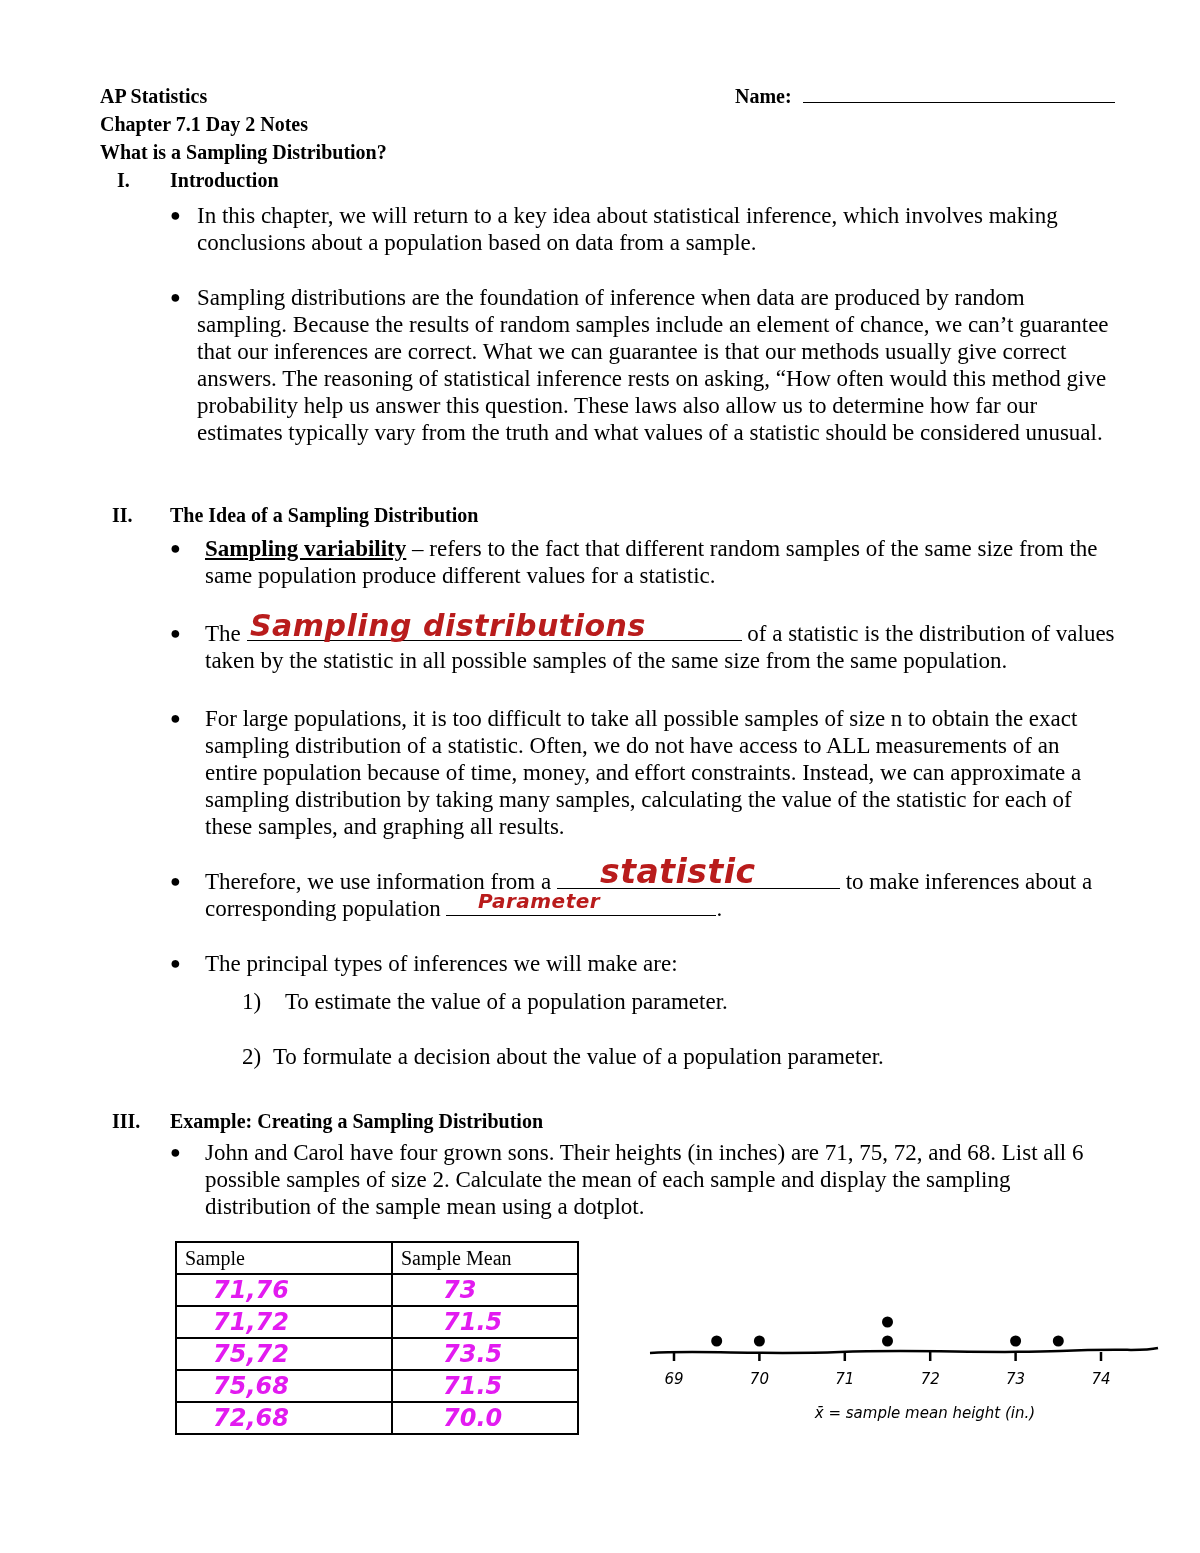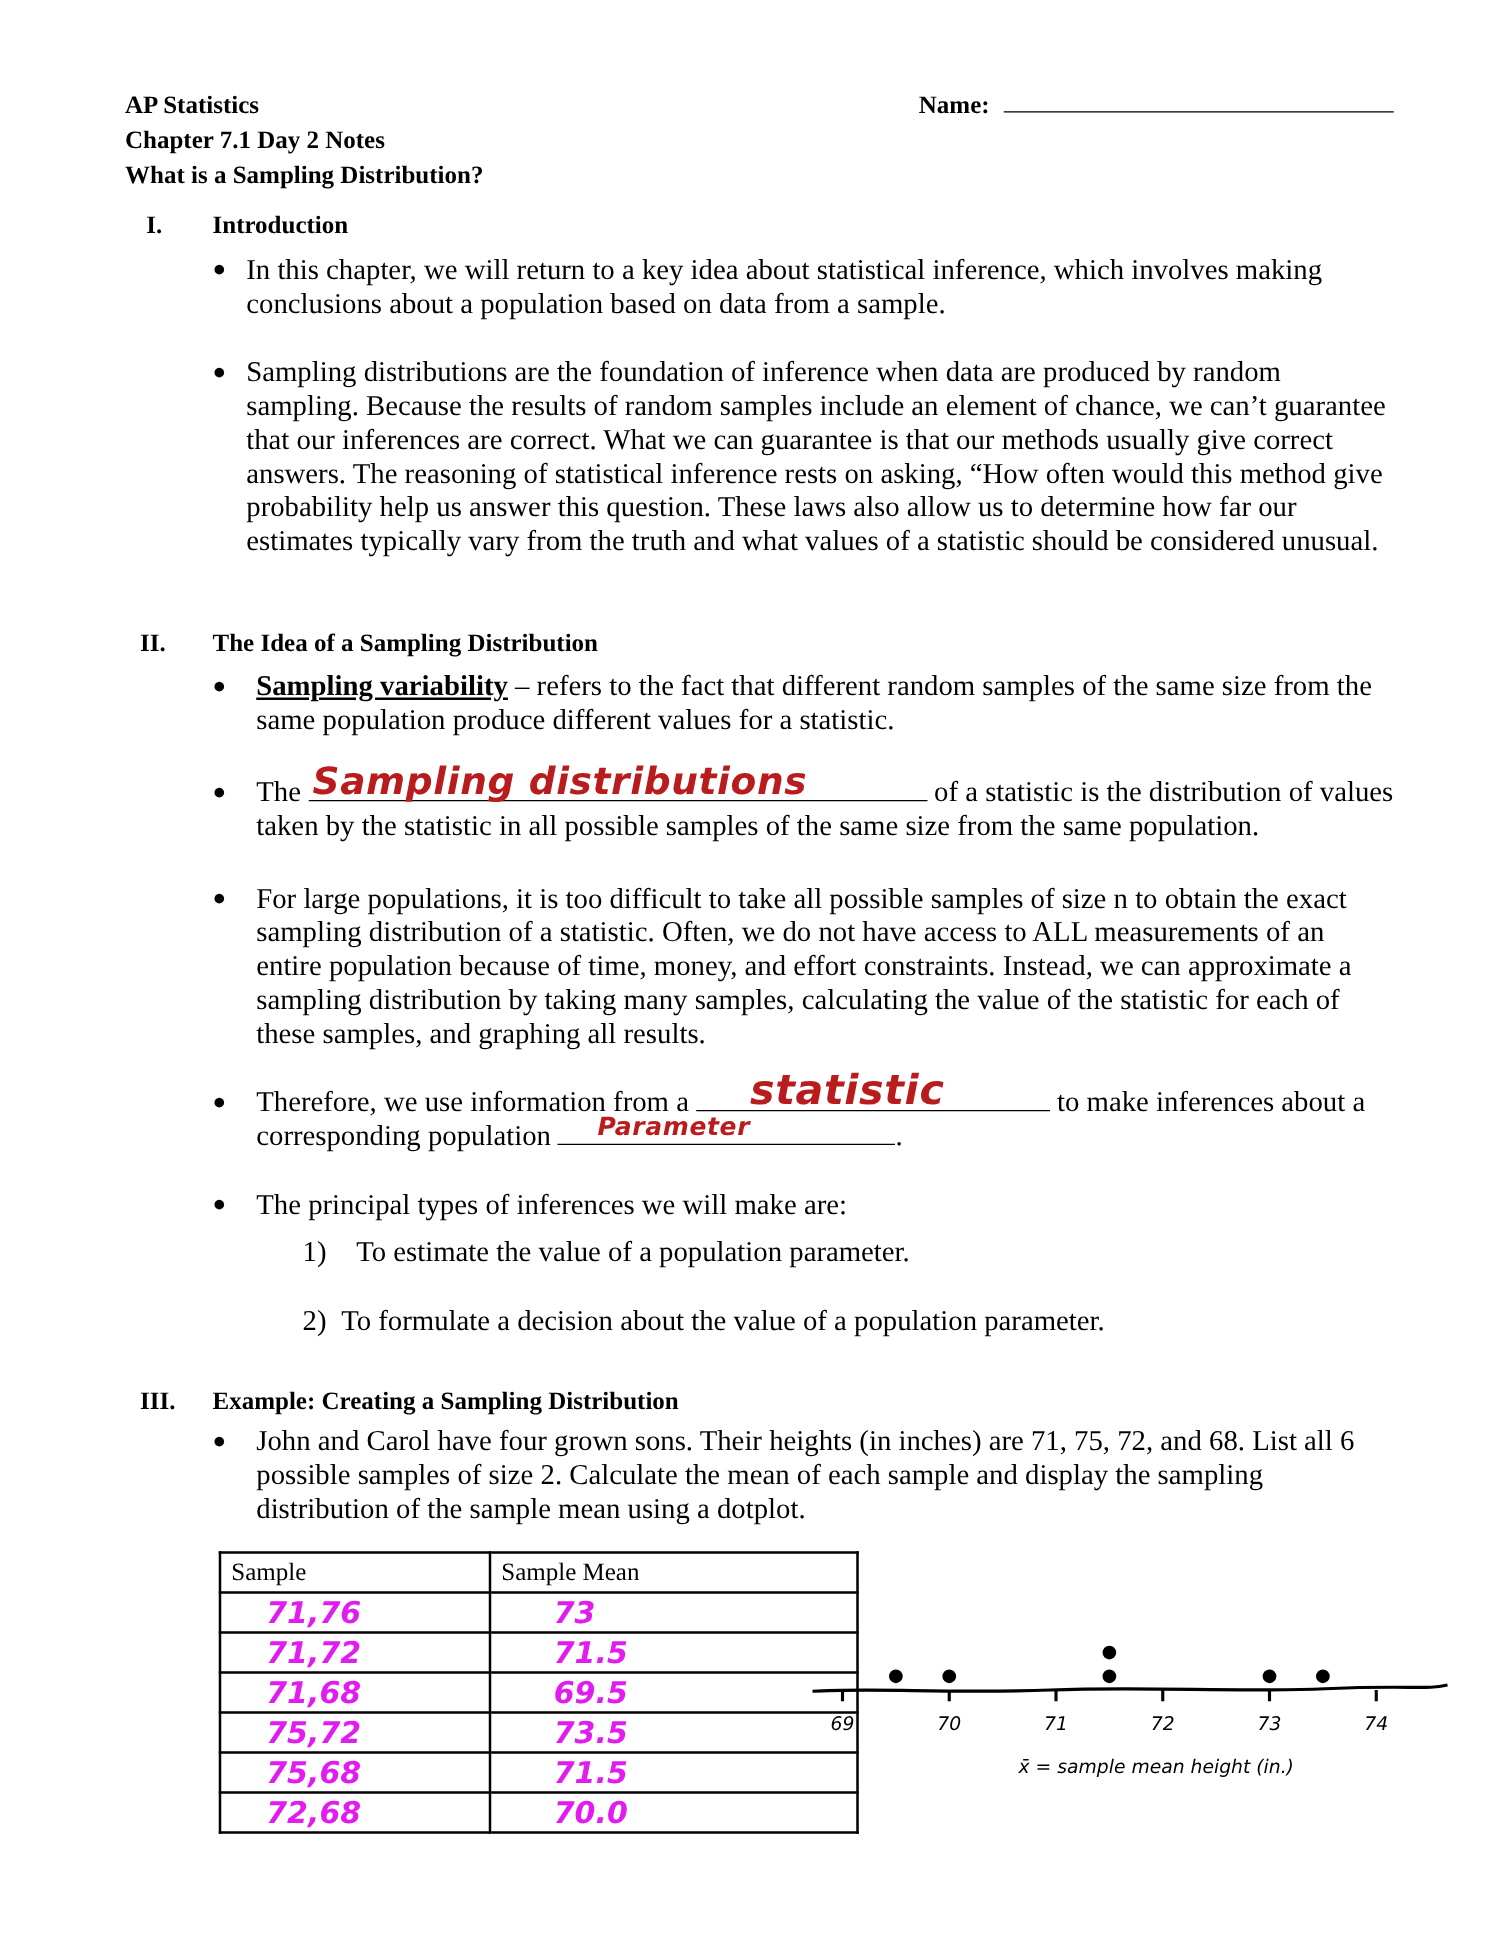--- a/index.html
+++ b/index.html
@@ -4,38 +4,38 @@
 <style>
   html, body { margin: 0; padding: 0; background: #ffffff; }
   body {
     width: 1200px; height: 1553px; position: relative; overflow: hidden;
     font-family: "Liberation Serif", "DejaVu Serif", serif;
     color: #000;
     font-size: 20px;
   }
   .abs { position: absolute; }
   .bold { font-weight: bold; }
-  .header-line { font-weight: bold; font-size: 20px; line-height: 28px; }
+  .header-line { font-weight: bold; font-size: 20px; line-height: 28px; margin-top: 12px; }
   .roman { position: absolute; font-weight: bold; font-size: 20px; }
   .section-title { position: absolute; font-weight: bold; font-size: 20px; white-space: nowrap; }
   .bullet { position: absolute; font-size: 18px; line-height: 27px; }
   .para { position: absolute; font-size: 23px; line-height: 27px; white-space: nowrap; }
   .blank { display: inline-block; border-bottom: 1.5px solid #000; position: relative; height: 20px; vertical-align: baseline; }
   .hand {
     position: absolute;
     color: #b91c1c;
     font-family: "DejaVu Sans", sans-serif;
     font-weight: bold;
     font-style: italic;
     white-space: nowrap;
     letter-spacing: 0.5px;
   }
   table.samples {
     position: absolute; left: 175px; top: 1241px;
-    width: 512px; border-collapse: collapse;
+    width: 404px; border-collapse: collapse;
   }
   table.samples td {
     border: 2px solid #000;
     height: 30px; padding: 0 8px;
     font-size: 20px; vertical-align: middle;
   }
   table.samples td.hcell { height: 30px; }
   table.samples td.hand-cell {
     color: #e21bf0;
     font-family: "DejaVu Sans", sans-serif;
@@ -140,24 +140,20 @@
   </tr>
   <tr>
     <td class="hand-cell">71,76</td>
     <td class="hand-cell mean">73</td>
   </tr>
   <tr>
     <td class="hand-cell">71,72</td>
     <td class="hand-cell mean">71.5</td>
   </tr>
   <tr>
-    <td class="hand-cell">71,68</td>
-    <td class="hand-cell mean">69.5</td>
-  </tr>
-  <tr>
     <td class="hand-cell">75,72</td>
     <td class="hand-cell mean">73.5</td>
   </tr>
   <tr>
     <td class="hand-cell">75,68</td>
     <td class="hand-cell mean">71.5</td>
   </tr>
   <tr>
     <td class="hand-cell">72,68</td>
     <td class="hand-cell mean">70.0</td>

